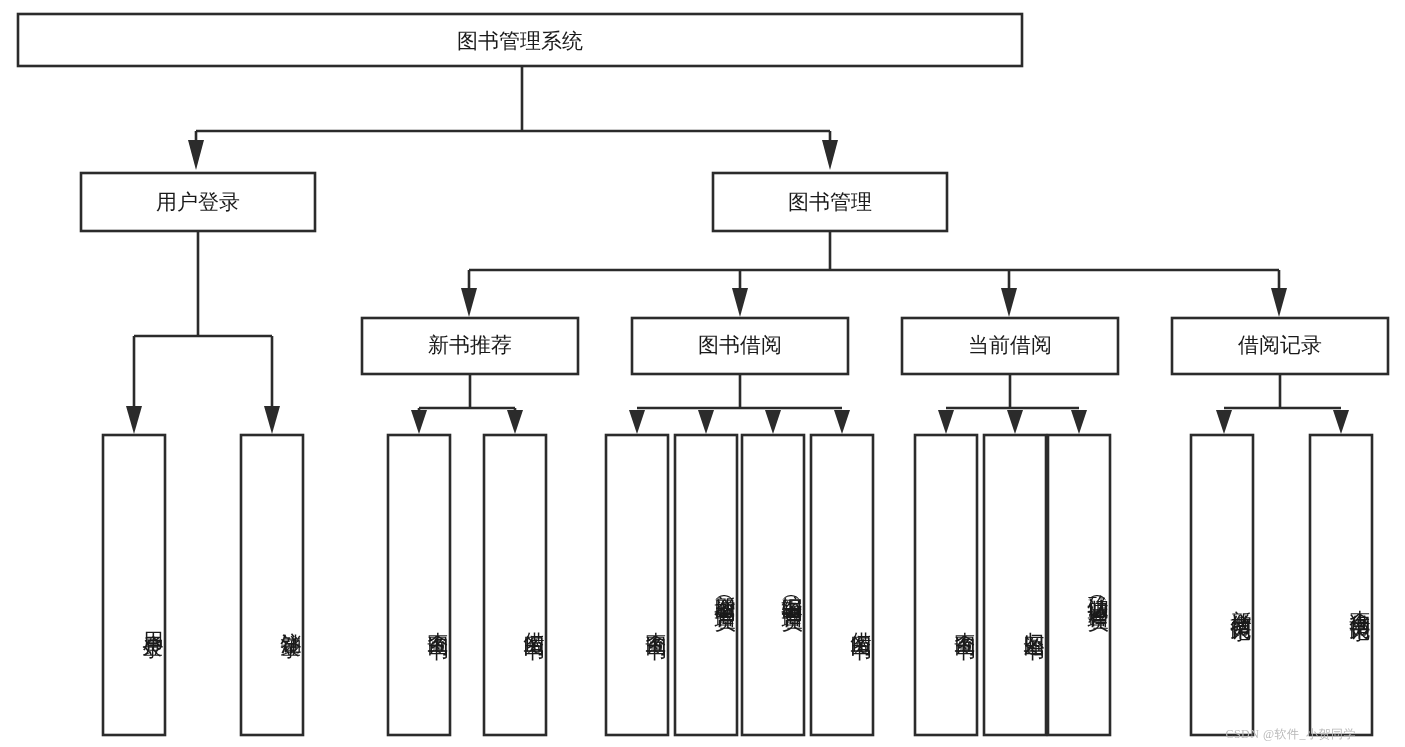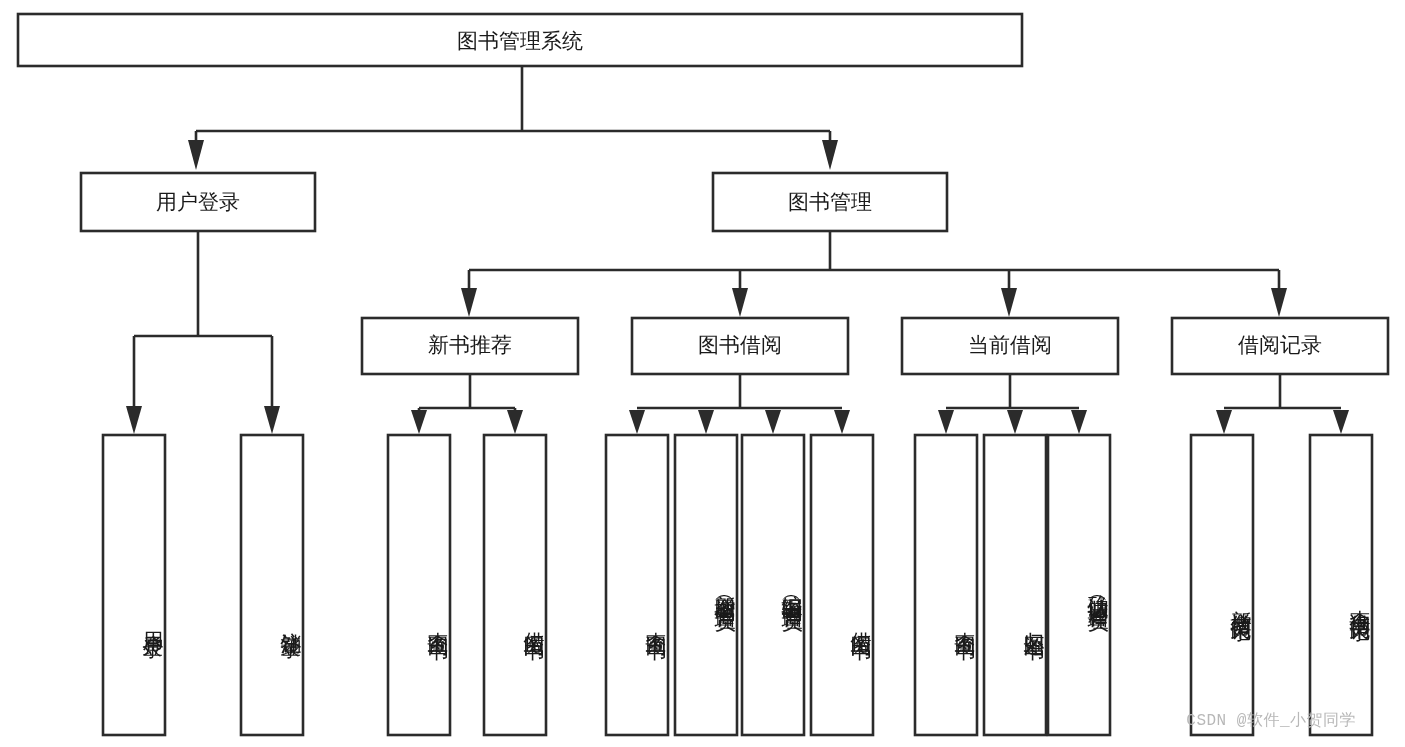--- a/index.html
+++ b/index.html
@@ -59,26 +59,26 @@
     font-size: 21px;
     line-height: 1.18;
     color: #1a1a1a;
     letter-spacing: 2.5px;
     white-space: nowrap;
     pointer-events: none;
   }
   .watermark {
     position: absolute;
     right: 8px;
-    bottom: 16px;
-    font-size: 16px;
+    bottom: 4px;
+    font-size: 12px;
     color: #b8b8b8;
     letter-spacing: 0.5px;
     white-space: nowrap;
-    font-family: Liberation Mono, monospace;
+    font-family: Liberation Serif, serif;
   }
 </style>
 </head>
 <body>
 
 <div id="diagram-root">
 
   <svg id="tree-svg" viewBox="0 0 1405 747">
 
     <g>

